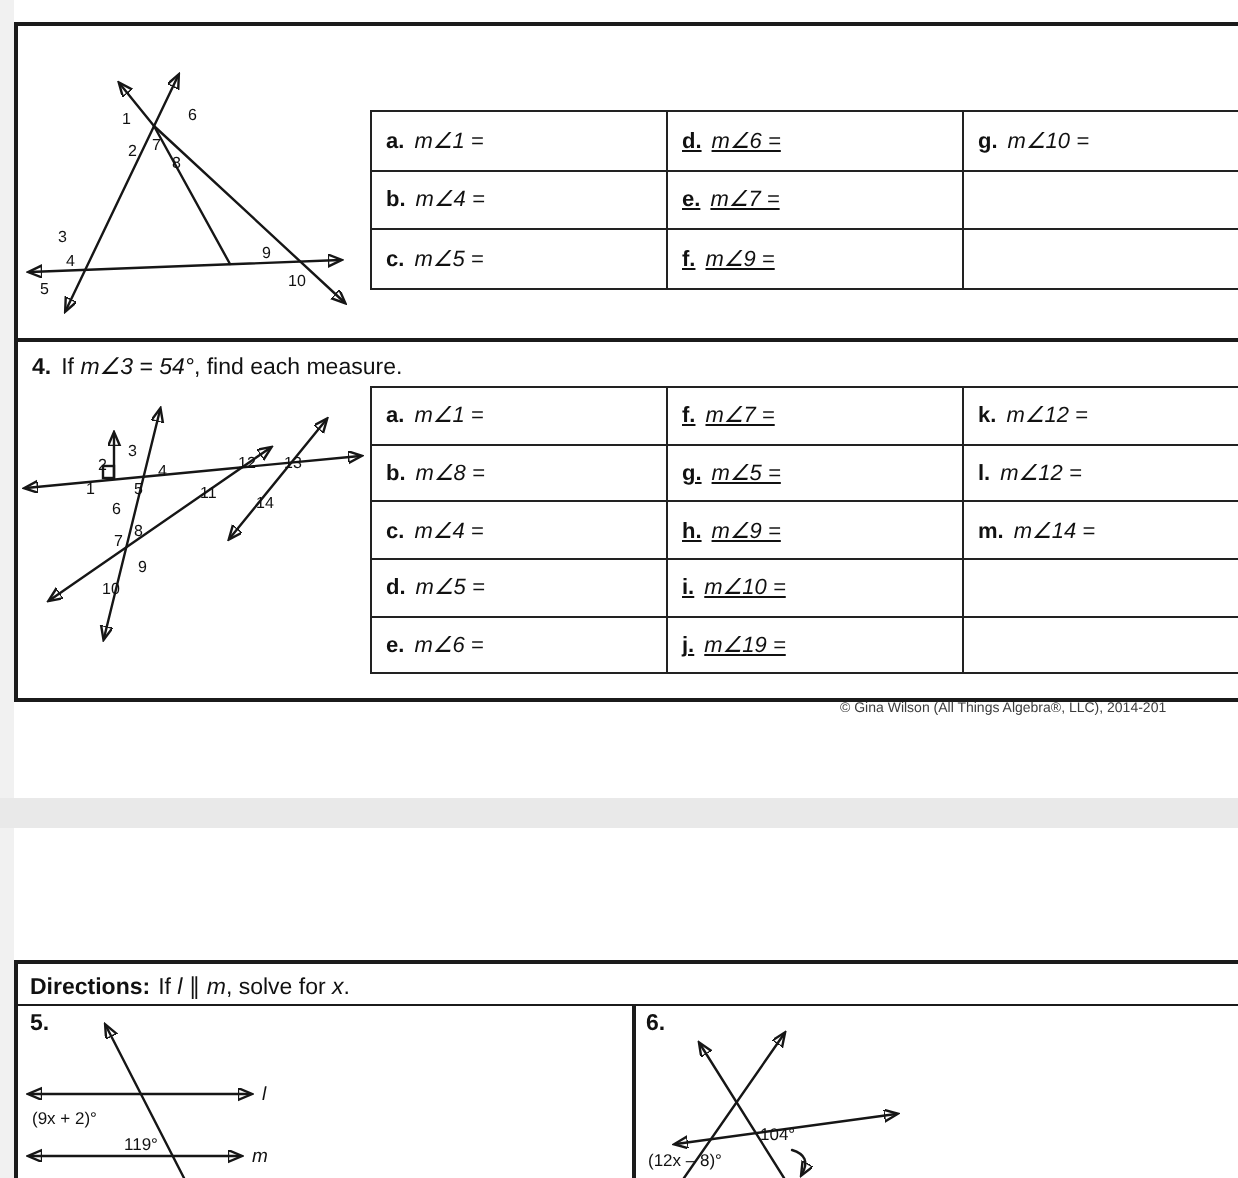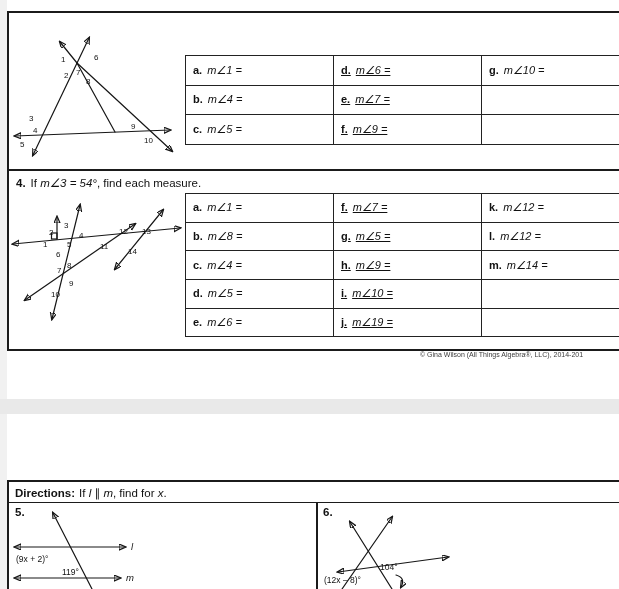--- a/index.html
+++ b/index.html
@@ -154,21 +154,21 @@
       </table>
   </div>
 
   <div id="footer1">© Gina Wilson (All Things Algebra®, LLC), 2014-201</div>
 
   <div class="grayband"></div>
 
   <div id="page2" class="page">
     <div class="dirrow">
       <div class="dirtext">
-        <span class="dirlabel">Directions:</span><span>If </span><span class="mi">l</span><span> ∥ </span><span class="mi">m</span><span>, find for </span><span class="mi">x</span><span>.</span>
+        <span class="dirlabel">Directions:</span><span>If </span><span class="mi">l</span><span> ∥ </span><span class="mi">m</span><span>, solve for </span><span class="mi">x</span><span>.</span>
       </div>
     </div>
     <div class="vdiv"></div>
 
     <div class="cellnum" style="left:6px;top:24px;">5.</div>
     <svg style="left:1px;top:23px;" width="162" height="84" viewBox="0 0 162 84">
       <defs>
         <marker id="arr5" markerWidth="8" markerHeight="8" refX="6" refY="3" orient="auto-start-reverse" markerUnits="userSpaceOnUse">
           <path d="M0,0 L7,3 L0,6 Z" fill="#161616" stroke="none"></path>
         </marker>

